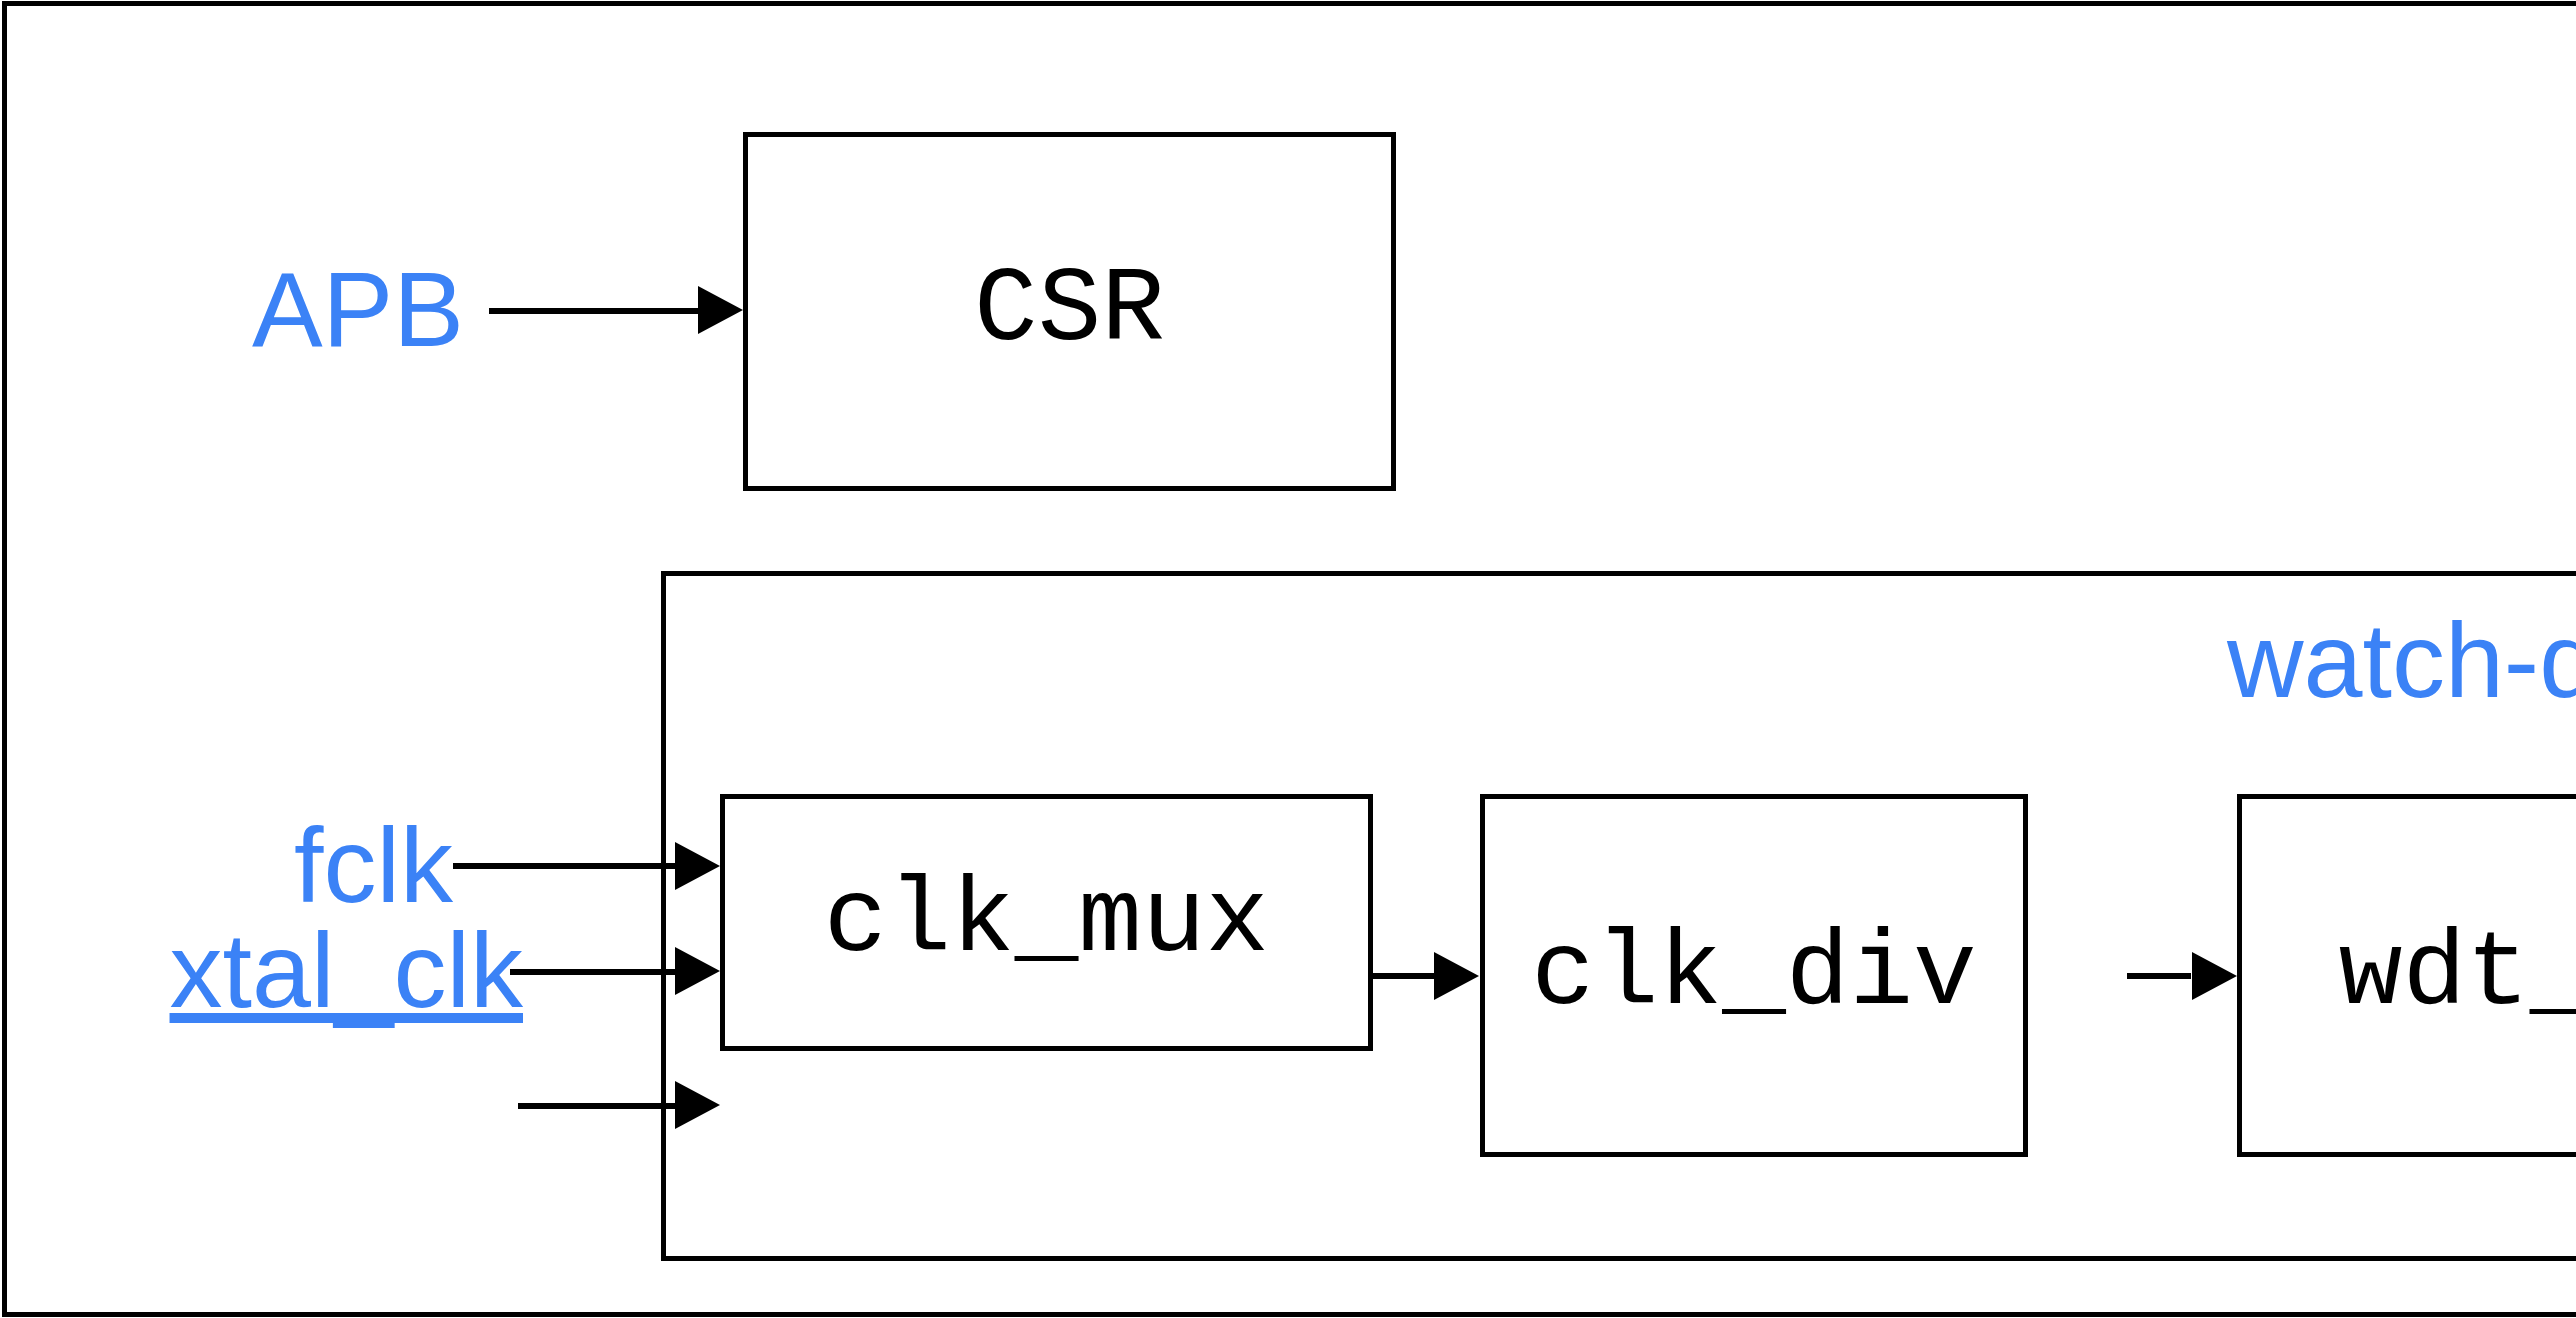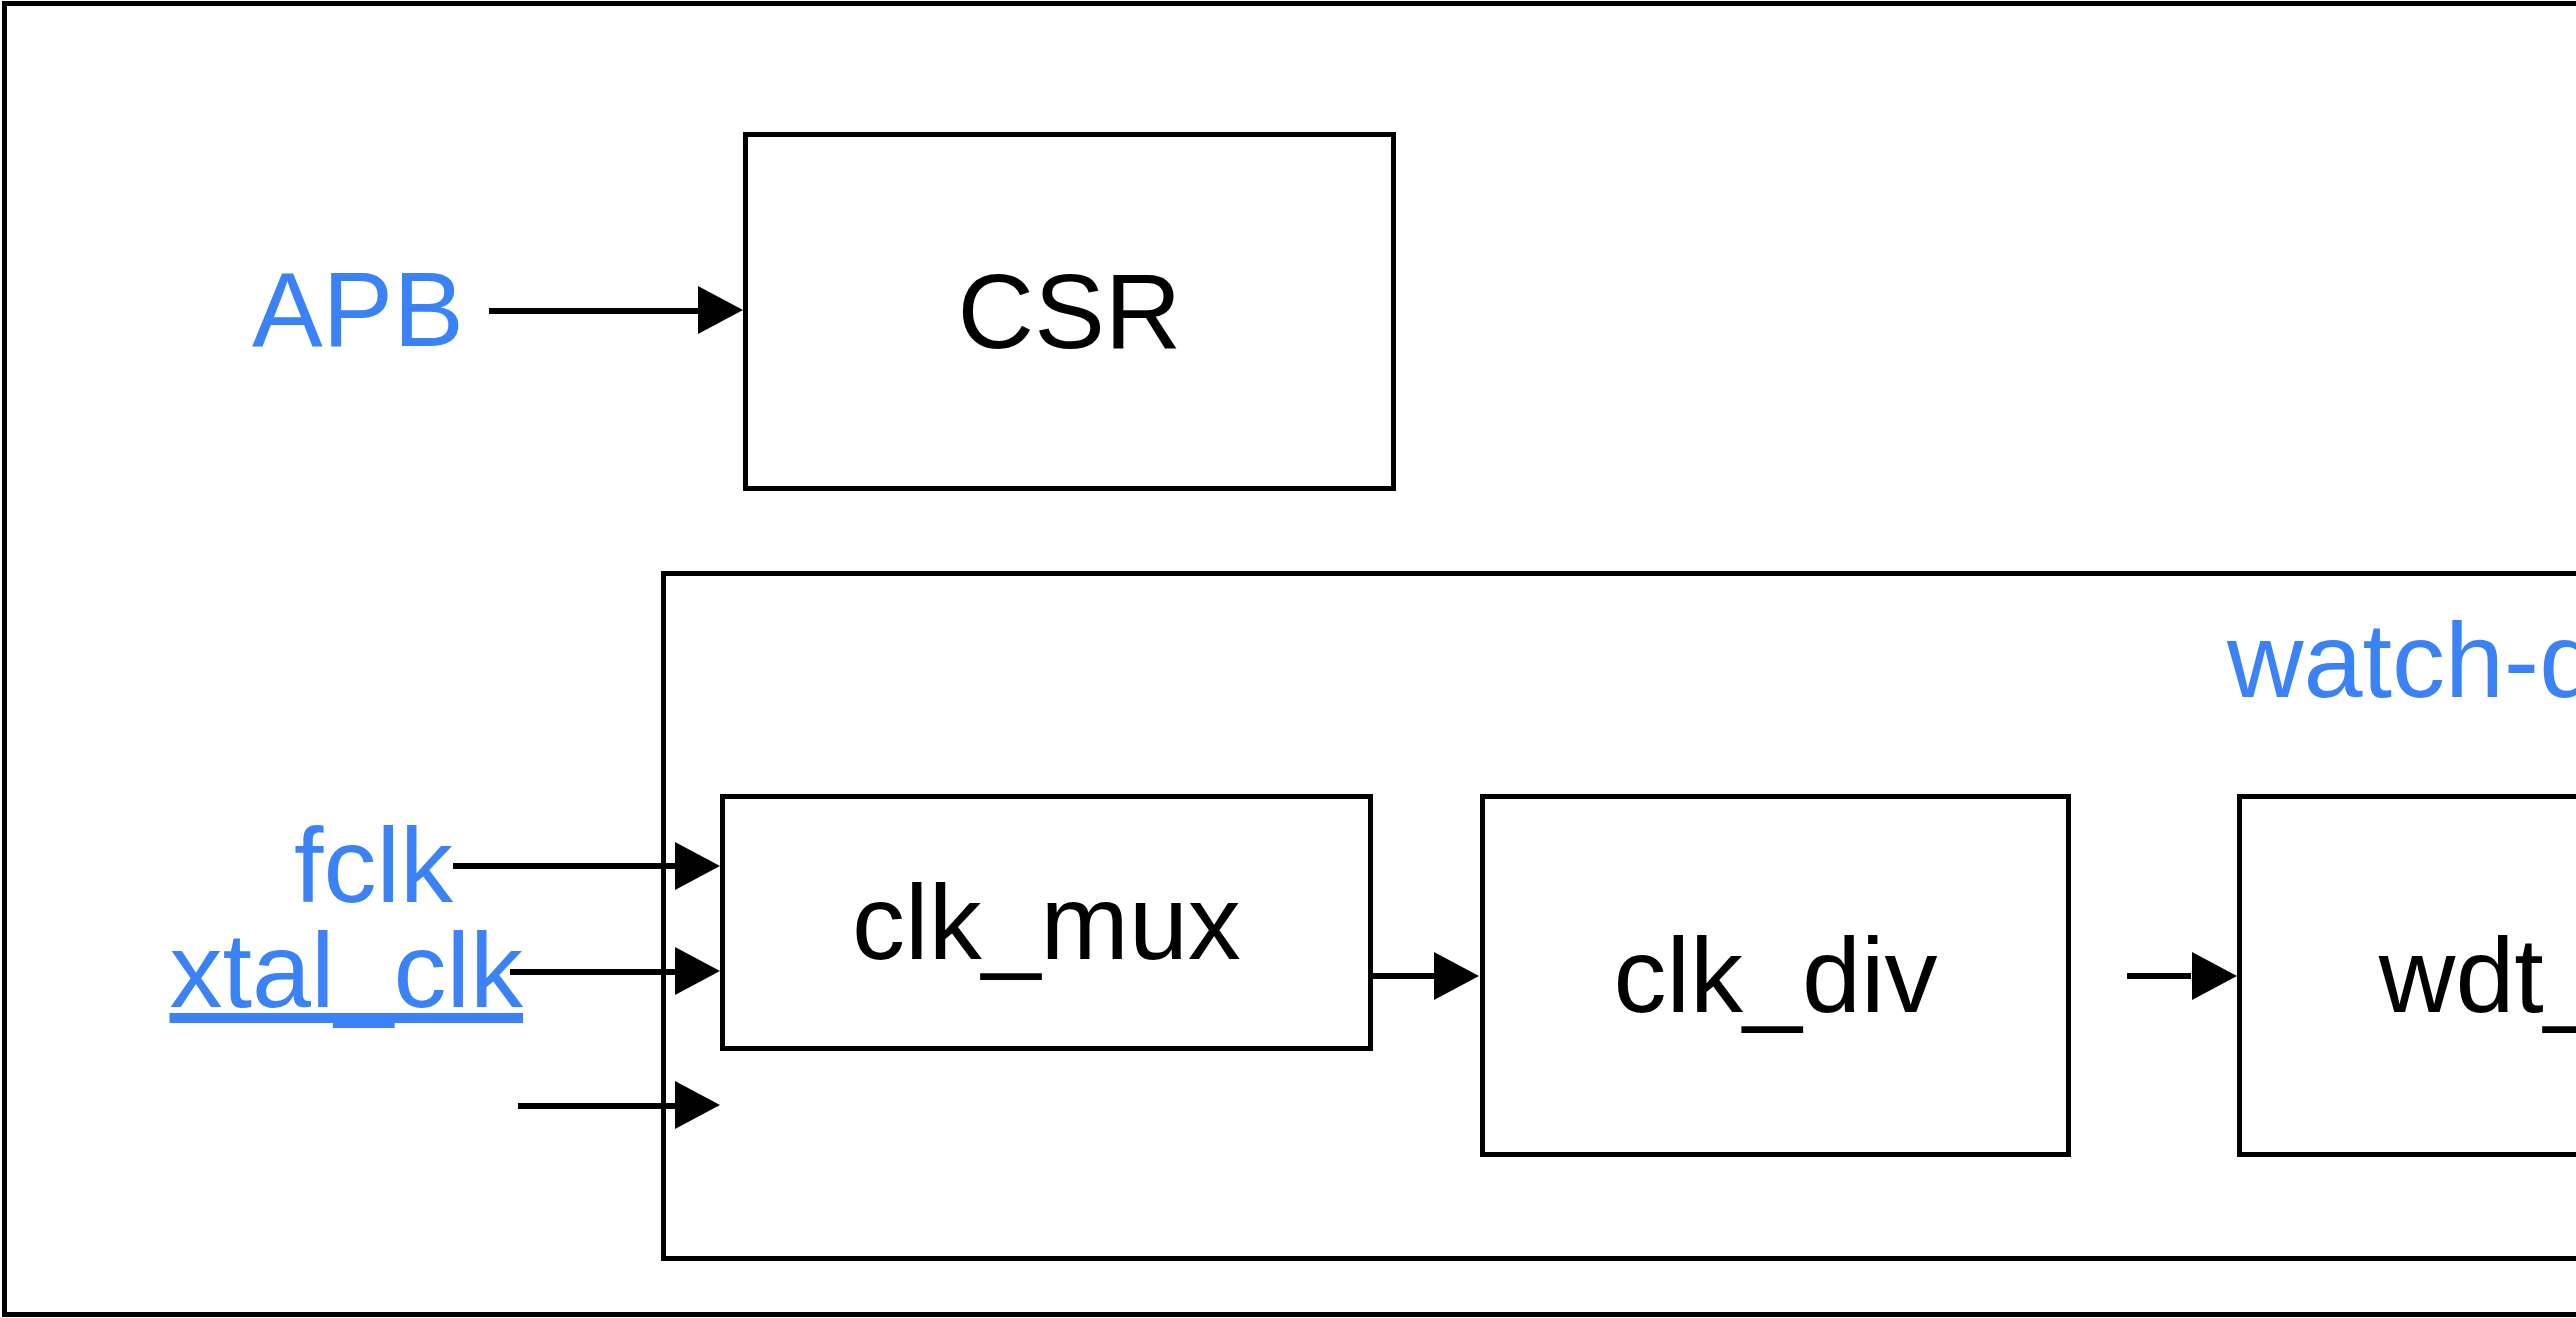--- a/index.html
+++ b/index.html
@@ -26,20 +26,21 @@
     display: flex;
     align-items: center;
     justify-content: center;
   }
   .box.transparent { background: transparent; }
   .blocklabel {
     font-size: 106px;
     color: #000000;
     white-space: nowrap;
     line-height: 1.15;
+    font-family: Liberation Mono, monospace;
   }
   .siglabel {
     position: absolute;
     display: flex;
     align-items: center;
     height: 144px;
     font-size: 106px;
     color: #3b82f6;
     white-space: nowrap;
     line-height: 1.15;
@@ -74,21 +75,21 @@
   <div class="hline" style="left:489px; top:308px; width:209px;"></div>
   <div class="arrowhead" style="left:698px; top:286px;"></div>
 
   <div class="box transparent" style="left:661px; top:571px; width:2349px; height:690px;"></div>
   <div class="siglabel align-right" style="left:2112px; top:589px; width:869px;">watch-dog timer</div>
 
   <div class="box" style="left:720px; top:794px; width:653px; height:257px;">
     <span class="blocklabel">clk_mux</span>
   </div>
 
-  <div class="box" style="left:1480px; top:794px; width:591px; height:363px;">
+  <div class="box" style="left:1480px; top:794px; width:548px; height:363px;">
     <span class="blocklabel">clk_div</span>
   </div>
 
   <div class="box" style="left:2237px; top:794px; width:649px; height:363px;">
     <span class="blocklabel">wdt_cnt</span>
   </div>
 
   <div class="siglabel align-right" style="left:216px; top:794px; width:237px;">fclk</div>
   <div class="hline" style="left:453px; top:863px; width:222px;"></div>
   <div class="arrowhead" style="left:675px; top:842px;"></div>

